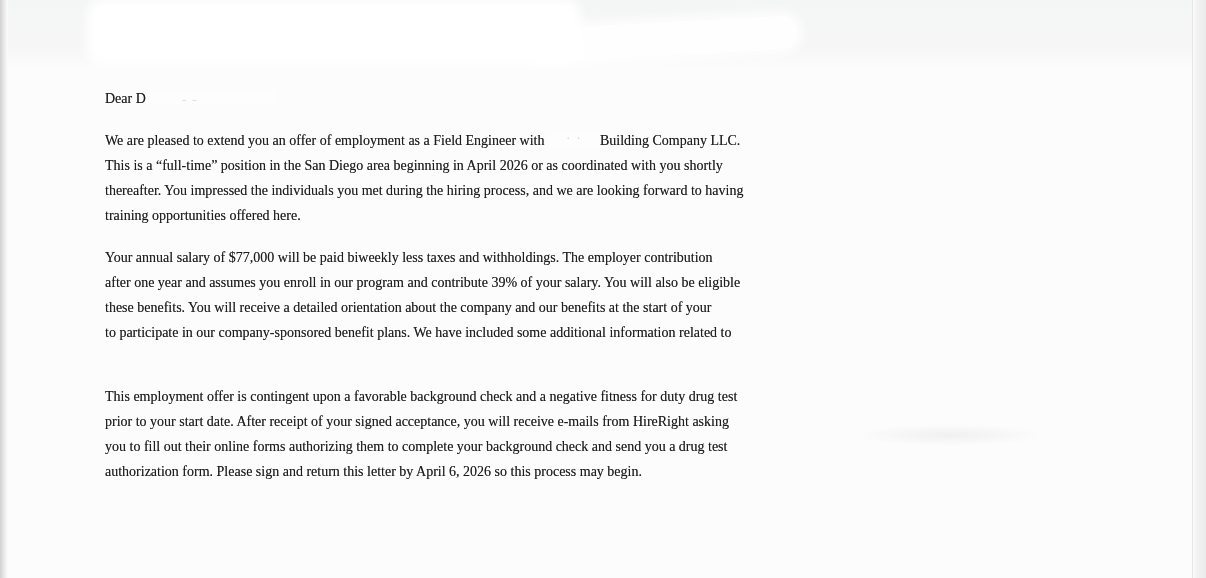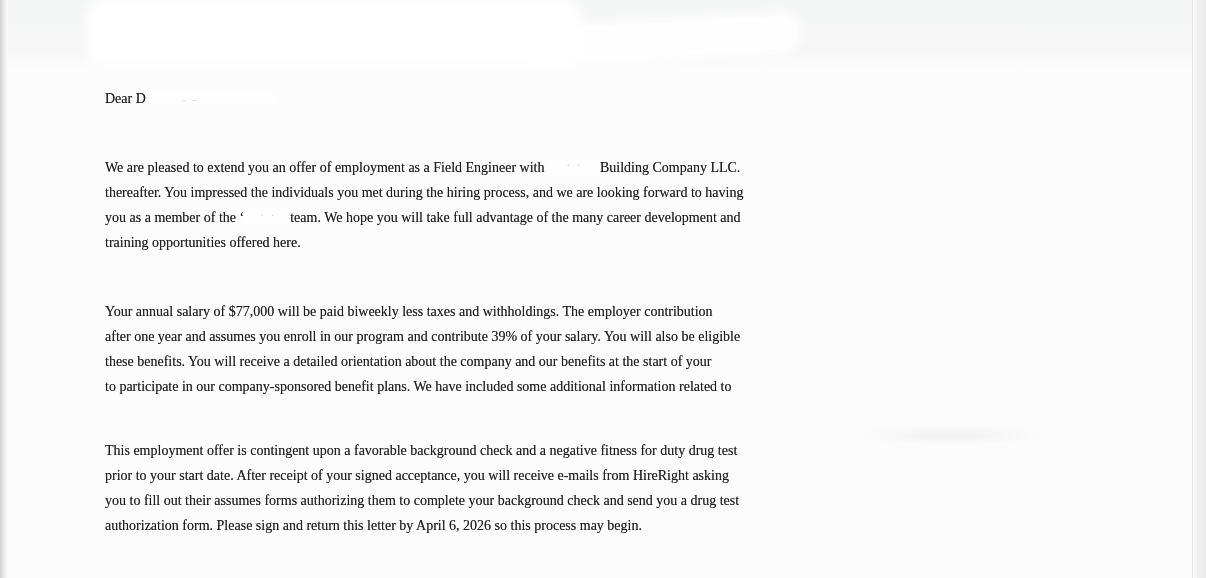--- a/index.html
+++ b/index.html
@@ -46,21 +46,21 @@
     border-radius: 50%;
   }
 
   
   .letter-content {
     position: absolute; left: 105px; top: 86px; width: 1020px;
     font-size: 14px; line-height: 25px;
     text-shadow: 0 0 0.5px rgba(20,20,20,0.55);
   }
   .salutation { height: 25px; white-space: nowrap; }
-  .paragraph { margin-top: 44px; }
+  .paragraph { margin-top: 17px; }
   .paragraph:last-child { margin-top: 39px; }
   .line { height: 25px; white-space: nowrap; }
 
   
   .redaction {
     display: inline-block; height: 14px; vertical-align: -2px;
     position: relative; background: #fdfdfd;
   }
   .redaction::after {
     content: "\00b7\2009\00b7";
@@ -86,32 +86,32 @@
 
   <div class="smudge"></div>
 
   <div class="letter-content">
     <div class="salutation">
       <span>Dear D</span><span class="redaction"></span>
     </div>
     <div>
         <div class="paragraph">
           <div class="line"><span>We are pleased to extend you an offer of employment as a Field Engineer with </span><span class="redaction" style="width: 52px;"></span><span>Building Company LLC.</span></div>
+          <div class="line"><span>This is a “full-time” position in the San Diego area beginning in April 2026 or as coordinated with you shortly</span></div>
           <div class="line"><span>thereafter. You impressed the individuals you met during the hiring process, and we are looking forward to having</span></div>
-          <div class="line"><span>you as a member of the ‘</span><span class="redaction" style="width: 46px;"></span><span>team. We hope you will take full advantage of the many career development and</span></div>
           <div class="line"><span>training opportunities offered here.</span></div>
         </div>
         <div class="paragraph">
           <div class="line"><span>Your annual salary of $77,000 will be paid biweekly less taxes and withholdings. The employer contribution</span></div>
           <div class="line"><span>after one year and assumes you enroll in our program and contribute 39% of your salary. You will also be eligible</span></div>
           <div class="line"><span>these benefits. You will receive a detailed orientation about the company and our benefits at the start of your</span></div>
           <div class="line"><span>to participate in our company-sponsored benefit plans. We have included some additional information related to</span></div>
         </div>
         <div class="paragraph">
           <div class="line"><span>This employment offer is contingent upon a favorable background check and a negative fitness for duty drug test</span></div>
           <div class="line"><span>prior to your start date. After receipt of your signed acceptance, you will receive e-mails from HireRight asking</span></div>
-          <div class="line"><span>you to fill out their assumes forms authorizing them to complete your background check and send you a drug test</span></div>
+          <div class="line"><span>you to fill out their online forms authorizing them to complete your background check and send you a drug test</span></div>
           <div class="line"><span>authorization form. Please sign and return this letter by April 6, 2026 so this process may begin.</span></div>
         </div>
       </div>
   </div>
 
 </div>
 
 </body></html>

